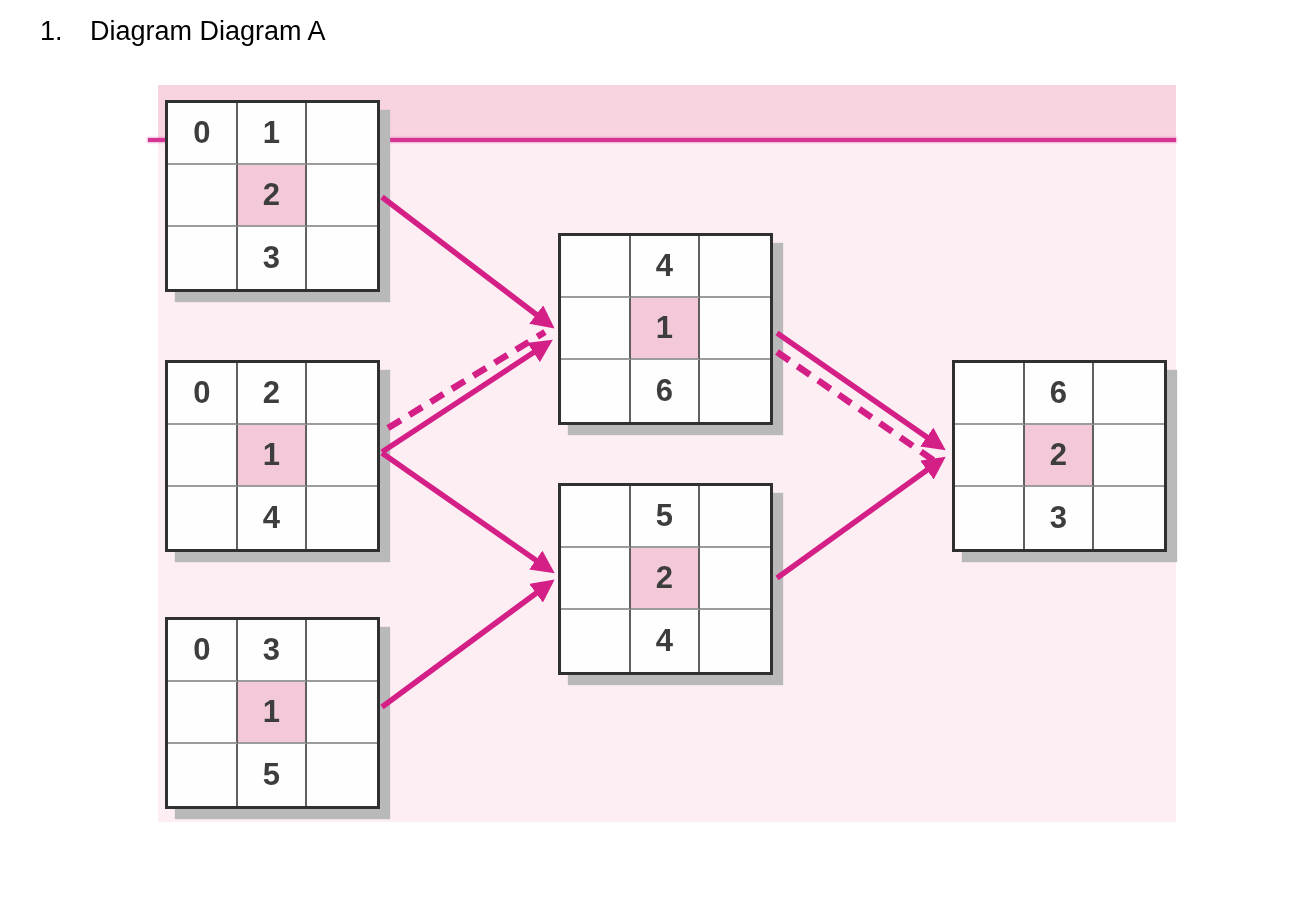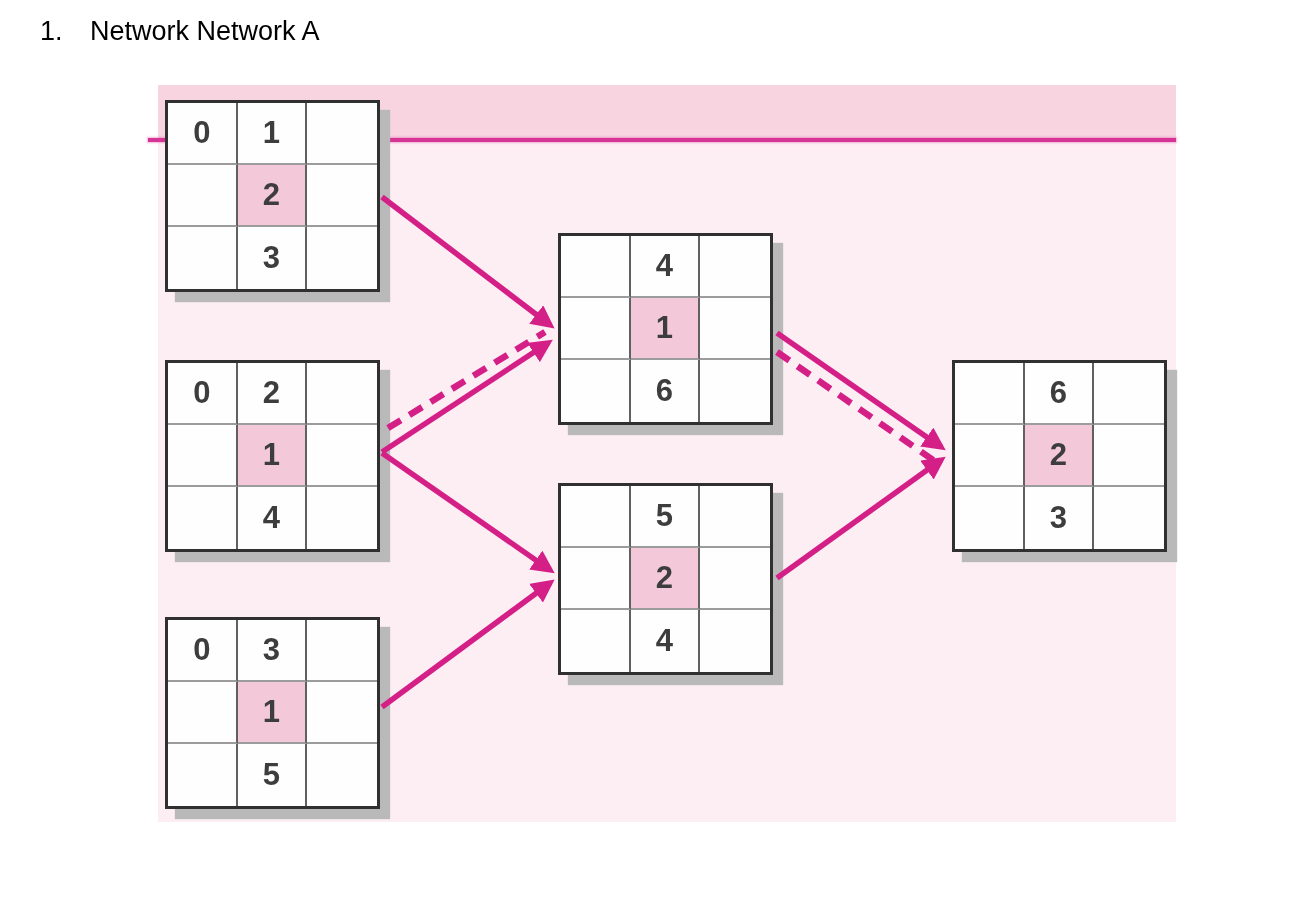--- a/index.html
+++ b/index.html
@@ -72,21 +72,21 @@
   }
   .edge{stroke:var(--accent);stroke-width:5.5;fill:none;}
   .edge.dashed{stroke-width:6.5;stroke-dasharray:15 10;}
   #ah path{fill:var(--accent);}
 </style>
 </head>
 <body>
 
 <div class="title-row">
   <span class="num">1.</span>
-  <span>Network Network A</span>
+  <span>Diagram Diagram A</span>
 </div>
 
 <div class="board">
   <div class="band-top"></div>
   <div class="hline"></div>
 
   <div class="node n1">
     <div class="cell">0</div>
     <div class="cell">1</div>
     <div class="cell"></div>

